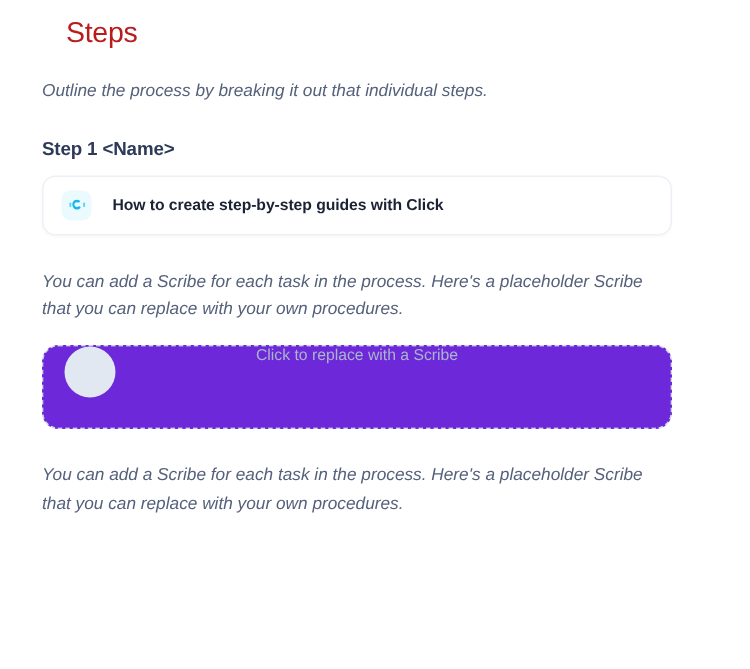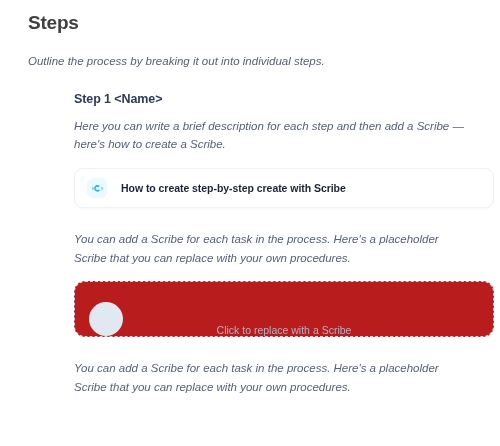--- a/index.html
+++ b/index.html
@@ -16,36 +16,35 @@
   }
   .page {
     width: 500px;
     min-height: 446px;
     padding: 12px 30px 0 28px;
     box-sizing: border-box;
     background: #ffffff;
   }
   .page-title {
     font-size: 19px;
-    font-weight: bold;
-    color: #404040;
+    font-weight: normal;
+    color: #b91c1c;
     letter-spacing: -0.2px;
-    margin: 0 0 18px 0;
+    margin: 0 0 18px 16px;
     line-height: 1.2;
   }
   .intro {
     font-size: 11.5px;
     font-style: italic;
     color: #55617a;
     line-height: 1.55;
     margin: 0 0 20px 0;
   }
   .step-block {
     margin-bottom: 2px;
-    margin-left: 46px;
   }
   .step-heading {
     font-size: 12.5px;
     font-weight: bold;
     color: #2e3a59;
     margin: 0 0 10px 0;
     letter-spacing: -0.1px;
     line-height: 1.3;
   }
   .step-desc {
@@ -83,24 +82,24 @@
   .scribe-card-title {
     font-size: 10.5px;
     font-weight: bold;
     color: #1b2233;
     letter-spacing: -0.05px;
   }
   
   .scribe-placeholder {
     position: relative;
     display: flex;
-    align-items: flex-end;
+    align-items: flex-start;
     border: 1px dashed #ccd6e6;
     border-radius: 11px;
-    background: #b91c1c;
+    background: #6d28d9;
     height: 56px;
     width: 420px;
     box-sizing: border-box;
     padding: 0 14px;
     margin: 0 0 22px 0;
   }
   .placeholder-thumb {
     width: 34px;
     height: 34px;
     border-radius: 50%;
@@ -117,35 +116,34 @@
     pointer-events: none;
   }
 </style>
 </head>
 <body>
 
 <div class="page">
 
   <h1 class="page-title">Steps</h1>
 
-  <p class="intro">Outline the process by breaking it out into individual steps.</p>
+  <p class="intro">Outline the process by breaking it out that individual steps.</p>
 
   <section class="step-block">
     <h2 class="step-heading">Step 1 &lt;Name&gt;</h2>
-    <p class="step-desc">Here you can write a brief description for each step and then add a Scribe — here's how to create a Scribe.</p>
 
     <div class="scribe-card">
       <span class="scribe-icon-badge">
         <svg width="13" height="13" viewBox="0 0 24 24" aria-hidden="true">
           <path d="M7.6 7.2c1.9-1.6 4.6-1.9 6.8-0.8 0.9 0.45 1.2 1.5 0.6 2.3-0.5 0.7-1.4 0.85-2.2 0.5-1.1-0.5-2.4-0.35-3.3 0.45-1.3 1.1-1.35 3.1-0.1 4.3 1.1 1.05 2.8 1.1 3.95 0.15 0.75-0.6 1.8-0.5 2.35 0.25 0.55 0.75 0.35 1.8-0.45 2.35-2.4 1.7-5.8 1.35-7.8-0.85-2.3-2.5-2.05-6.4 0.45-8.65z" fill="#17b6e8"></path>
           <rect x="2.4" y="9.2" width="2.3" height="5.6" rx="1.1" fill="#55d6f5"></rect>
           <rect x="19.3" y="9.2" width="2.3" height="5.6" rx="1.1" fill="#55d6f5"></rect>
         </svg>
       </span>
-      <span class="scribe-card-title">How to create step-by-step create with Scribe</span>
+      <span class="scribe-card-title">How to create step-by-step guides with Click</span>
     </div>
   </section>
 
   <section class="step-block">
     <p class="step-desc">You can add a Scribe for each task in the process. Here's a placeholder Scribe that you can replace with your own procedures.</p>
 
     <div class="scribe-placeholder">
       <span class="placeholder-thumb"></span>
       <span class="placeholder-text">Click to replace with a Scribe</span>
     </div>

